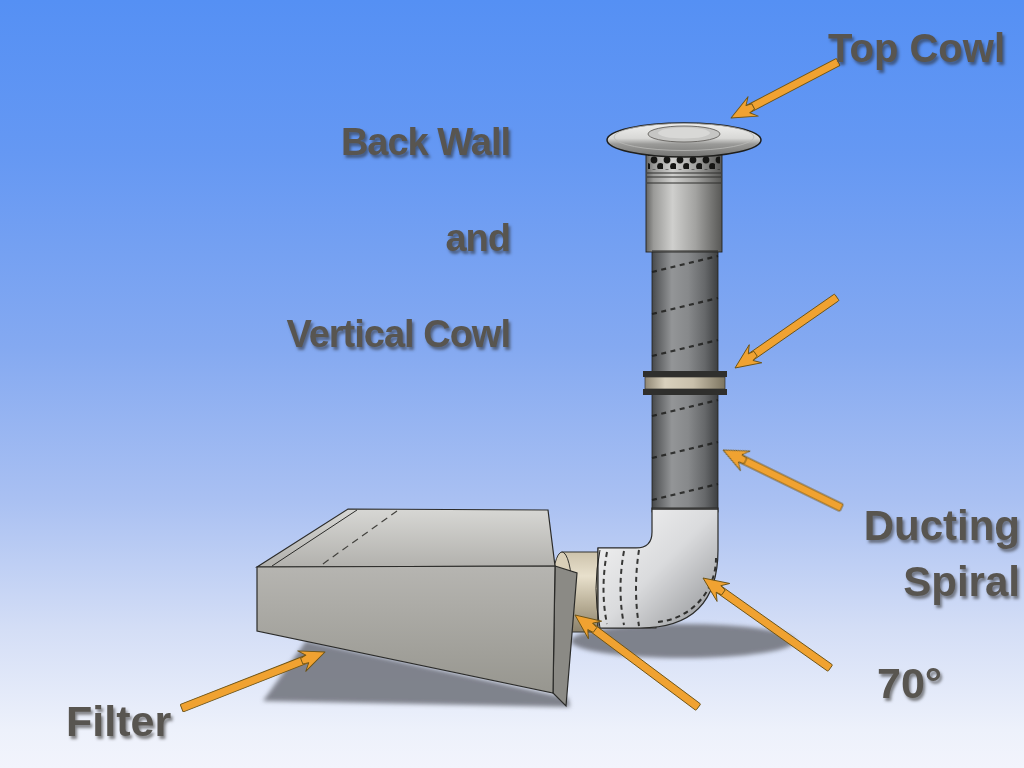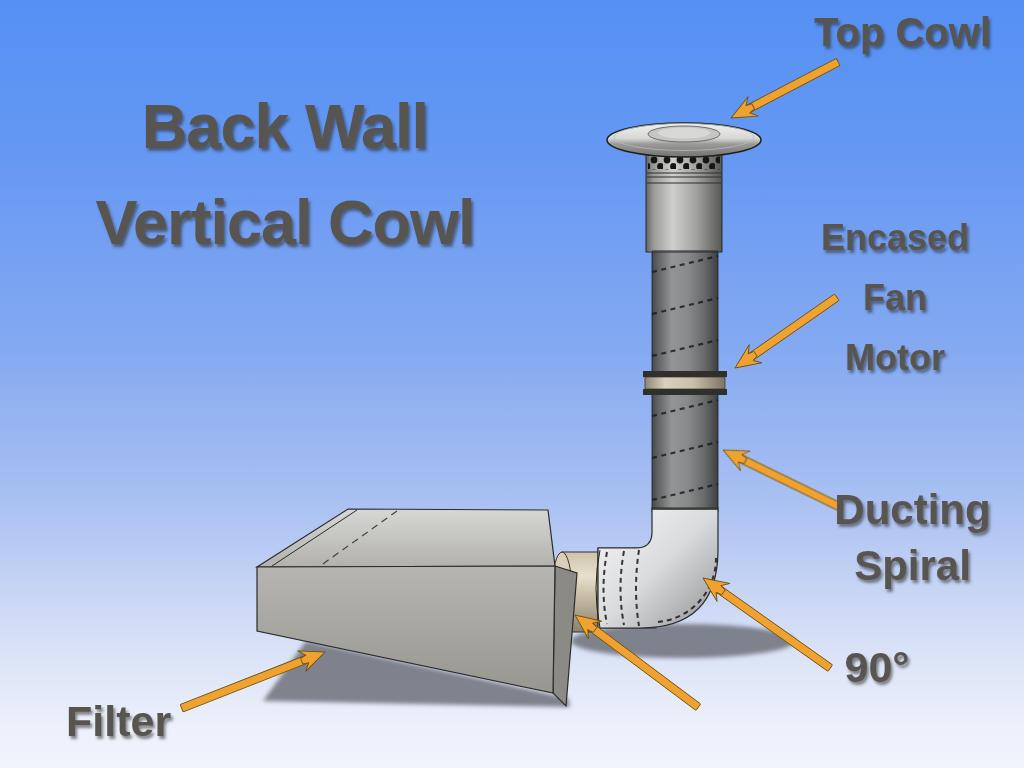--- a/index.html
+++ b/index.html
@@ -14,22 +14,22 @@
   }
   svg{position:absolute;left:0;top:0;}
   .label{
     position:absolute;
     font-weight:bold;
     color:#585550;
     text-shadow:2px 3px 3px rgba(42,40,36,0.55);
     user-select:none;
     white-space:nowrap;
   }
-  .label.center{text-align:center;white-space:normal;}
-  #title{left:50px;top:78px;width:470px;font-size:63px;line-height:96px;letter-spacing:-1px;}
+  .label.center{text-align:right;white-space:normal;margin-top:16px;}
+  #title{left:40px;top:78px;width:470px;font-size:38px;line-height:96px;letter-spacing:-1px;}
   #label-top-cowl{left:800px;top:10px;width:205px;font-size:40px;}
   #label-fan{left:795px;top:208px;width:200px;font-size:36px;line-height:60px;}
   #label-spiral{left:805px;top:482px;width:215px;font-size:42px;line-height:56px;}
   #label-bend{left:812px;top:640px;width:130px;font-size:43px;line-height:55px;}
   #label-spigot{left:652px;top:700px;font-size:43px;}
   #label-filter{left:66px;top:697px;font-size:43px;}
 </style>
 </head>
 <body>
 
@@ -183,36 +183,32 @@
       </g>
       <g transform="translate(325,652) rotate(158.6)">
         <rect x="14" y="-4" width="140" height="8" rx="1"></rect>
         <polygon points="0,0 25,-11 19,-4 25,-3 25,3 19,4 25,11"></polygon>
       </g>
     </g>
   </svg>
 
   <div class="label center" id="title">
     <div>Back Wall</div>
+    <div>and</div>
     <div>Vertical Cowl</div>
   </div>
 
   <div class="label center" id="label-top-cowl">Top Cowl</div>
 
-  <div class="label center" id="label-fan">
-    <div>Encased</div>
-    <div>Fan</div>
-    <div>Motor</div>
-  </div>
 
   <div class="label center" id="label-spiral">
     <div>Ducting</div>
     <div>Spiral</div>
   </div>
 
   <div class="label center" id="label-bend">
-    <div>90°</div>
+    <div>70°</div>
   </div>
 
 
   <div class="label" id="label-filter">Filter</div>
 
 </div>
 
 </body></html>

